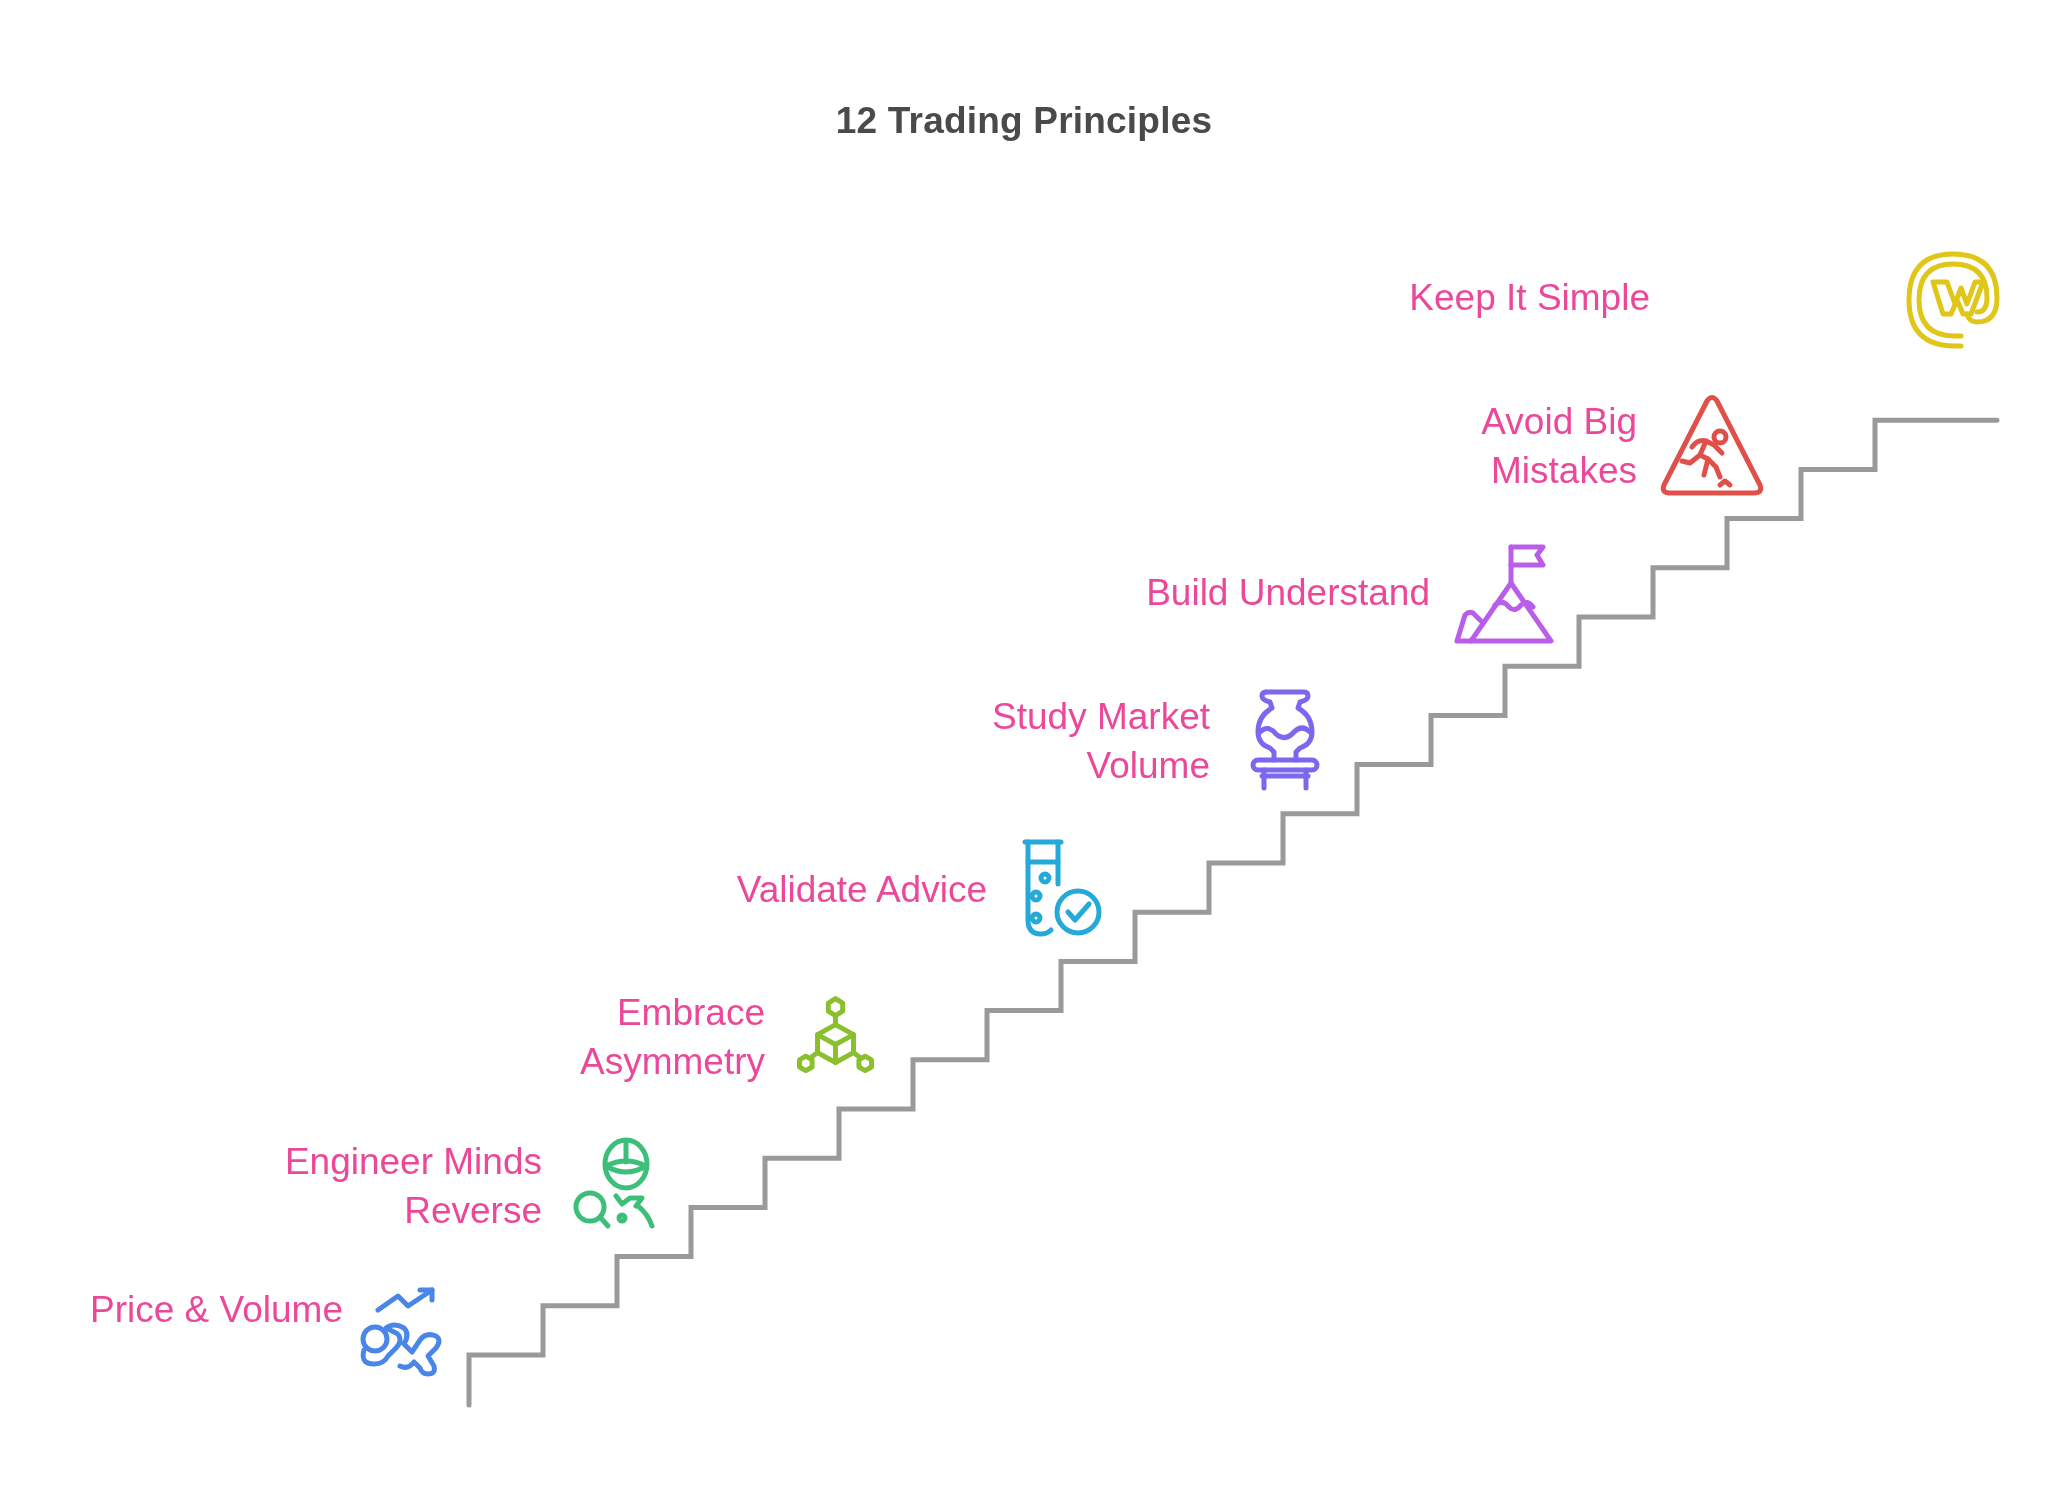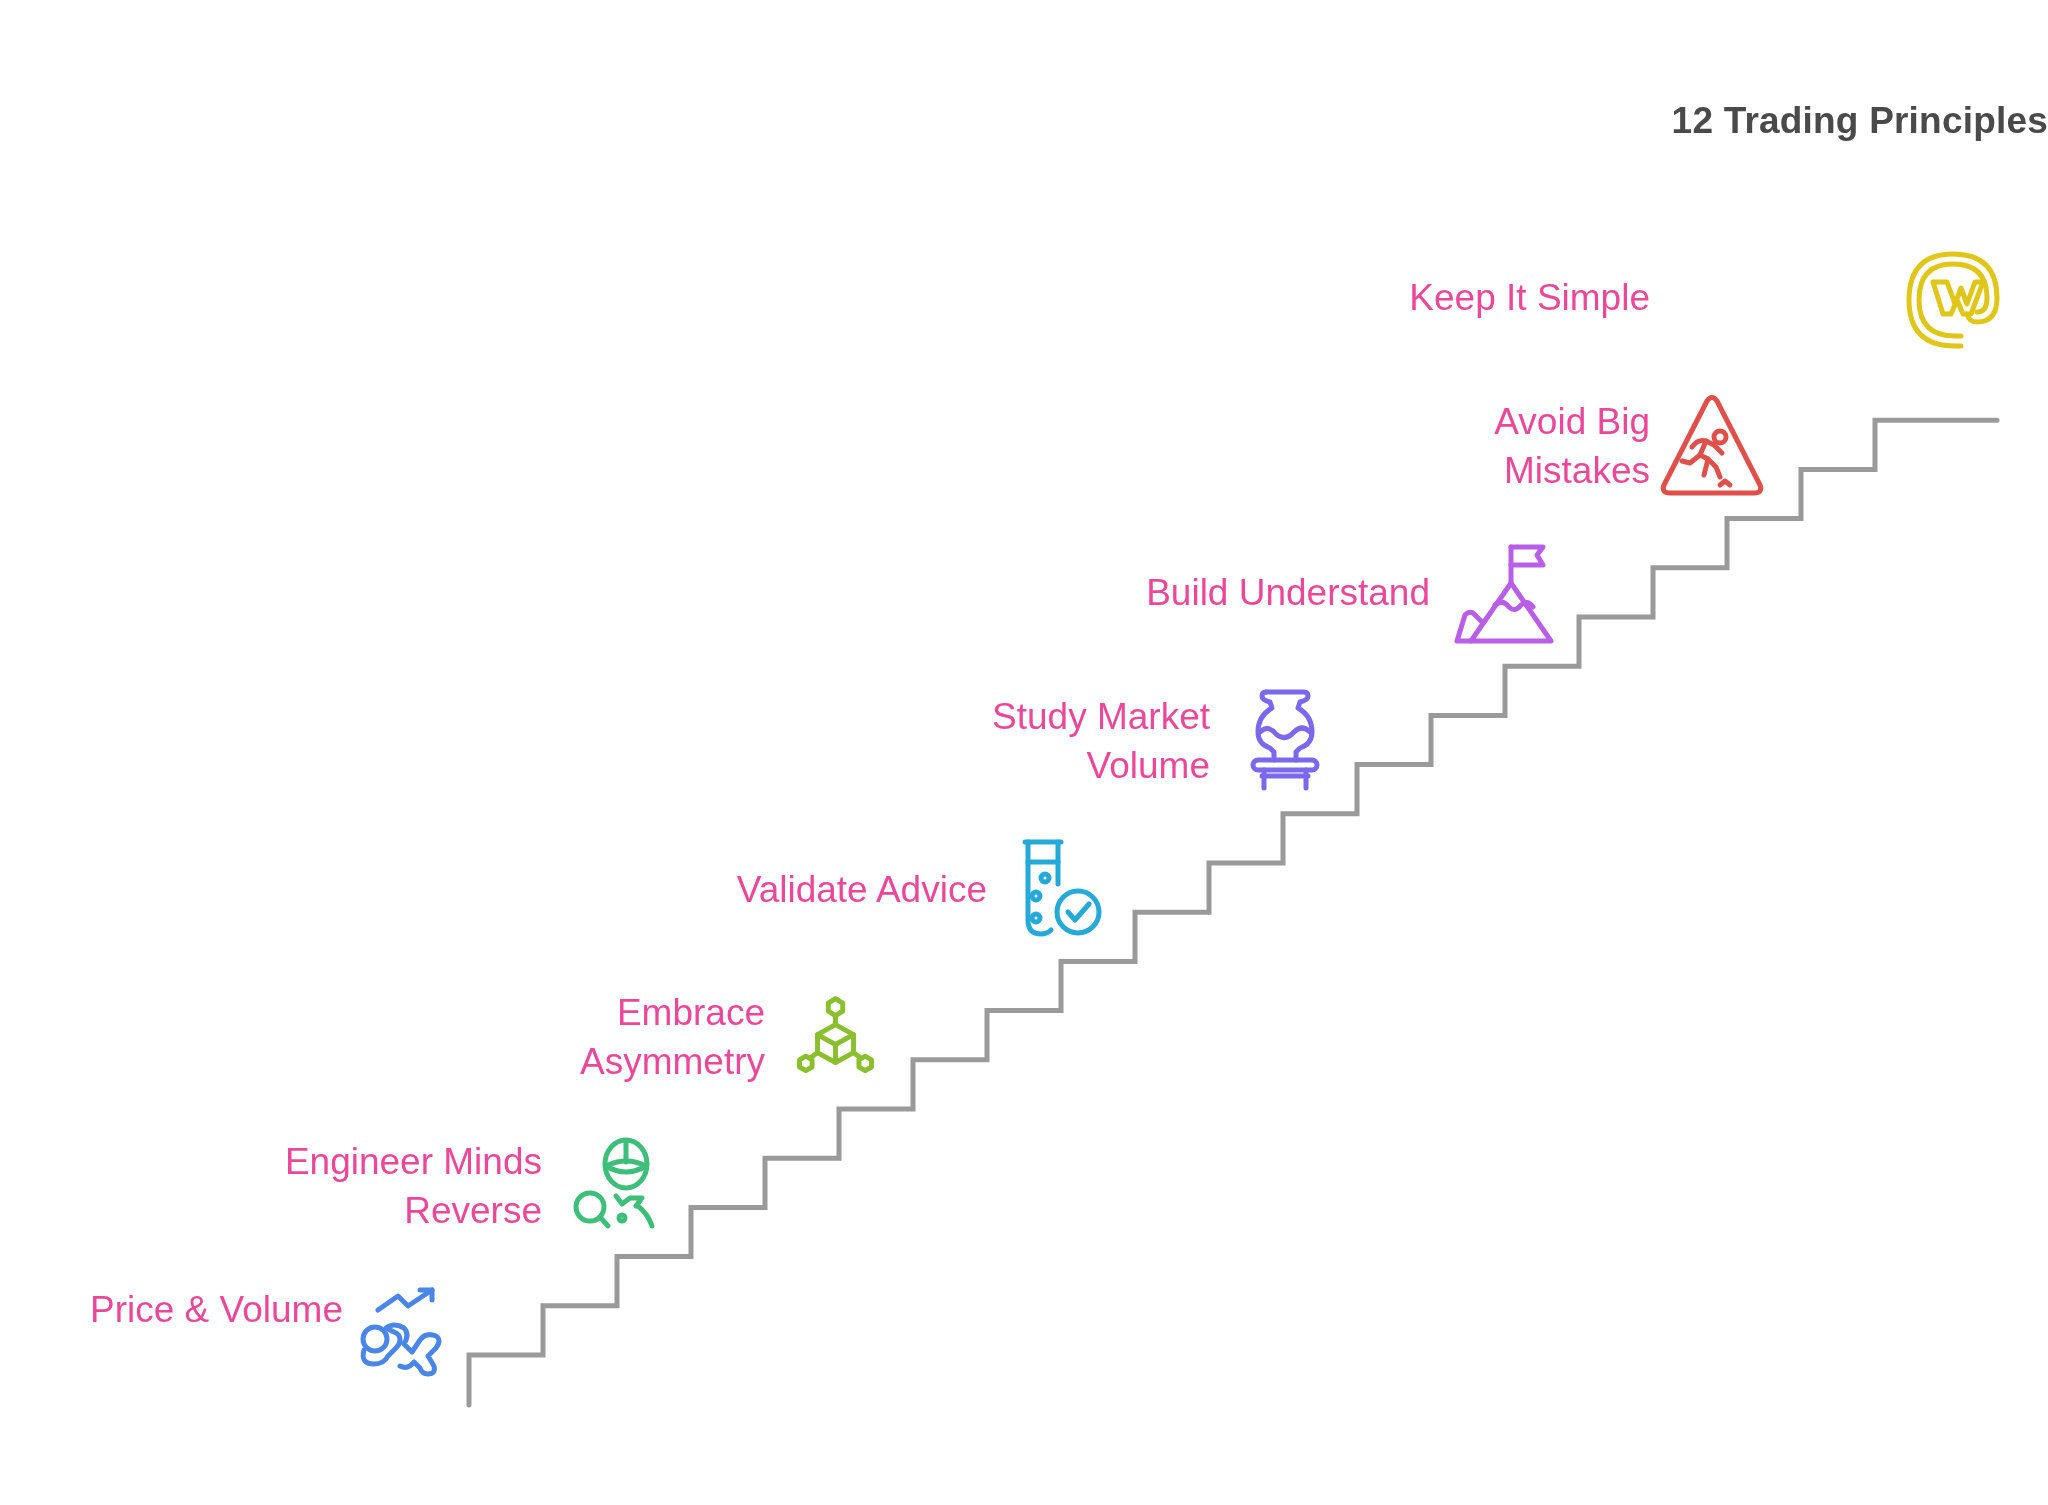--- a/index.html
+++ b/index.html
@@ -1,18 +1,18 @@
 <!DOCTYPE html>
 <html><head>
 <meta charset="utf-8">
 <style>
   html, body { margin: 0; padding: 0; background: #ffffff; }
   body { width: 2048px; height: 1505px; position: relative; overflow: hidden;
          font-family: "Liberation Sans", "DejaVu Sans", sans-serif; color: #474747; }
-  .title { position: absolute; left: 0; width: 2048px; top: 100px; text-align: right;
+  .title { position: absolute; left: 0; width: 2048px; top: 100px; text-align: center;
            font-size: 37px; font-weight: bold; color: #4a4a4a; letter-spacing: 0.2px; }
   .stairs { position: absolute; left: 0; top: 0; width: 2048px; height: 1505px; }
   .label { position: absolute; font-size: 37px; line-height: 49px; color: #ec4899;
            text-align: right; white-space: nowrap; }
   .icon { position: absolute; }
   .icon svg { display: block; width: 100%; height: 100%; overflow: visible; }
 </style>
 </head>
 <body>
 
@@ -109,21 +109,21 @@
 <div class="icon" style="left:1455px; top:543px; width:102px; height:102px;">
   <svg viewBox="0 0 102 102" fill="none" stroke="#b95ee8" stroke-width="5" stroke-linecap="round" stroke-linejoin="round">
     <line x1="56" y1="40" x2="56" y2="4"></line>
     <path d="M56,4 L88,4 L82,12 L88,22 L56,22"></path>
     <polygon points="56,40 96,98 16,98"></polygon>
     <path d="M40,62 Q48,56 54,64 Q60,70 66,62 Q72,56 78,64"></path>
     <path d="M28,80 L18,70 Q14,68 10,72 L2,98 L16,98"></path>
   </svg>
 </div>
 
-<div class="label" style="right:398px; top:397px;">
+<div class="label" style="right:411px; top:397px;">
   <div>Avoid Big</div>
   <div>Mistakes</div>
 </div>
 <div class="icon" style="left:1660px; top:395px; width:104px; height:102px;">
   <svg viewBox="0 0 104 102" fill="none" stroke="#e0504a" stroke-width="5" stroke-linecap="round" stroke-linejoin="round">
     <path d="M47,6 Q52,-1 57,6 L100,90 Q103,98 94,98 L10,98 Q1,98 4,90 Z"></path>
     <circle cx="60" cy="42" r="6"></circle>
     <path d="M32,52 Q38,44 46,46 L54,50 L62,58"></path>
     <path d="M46,46 L40,60 L48,64 L44,80"></path>
     <path d="M40,60 L30,68 L22,66"></path>

